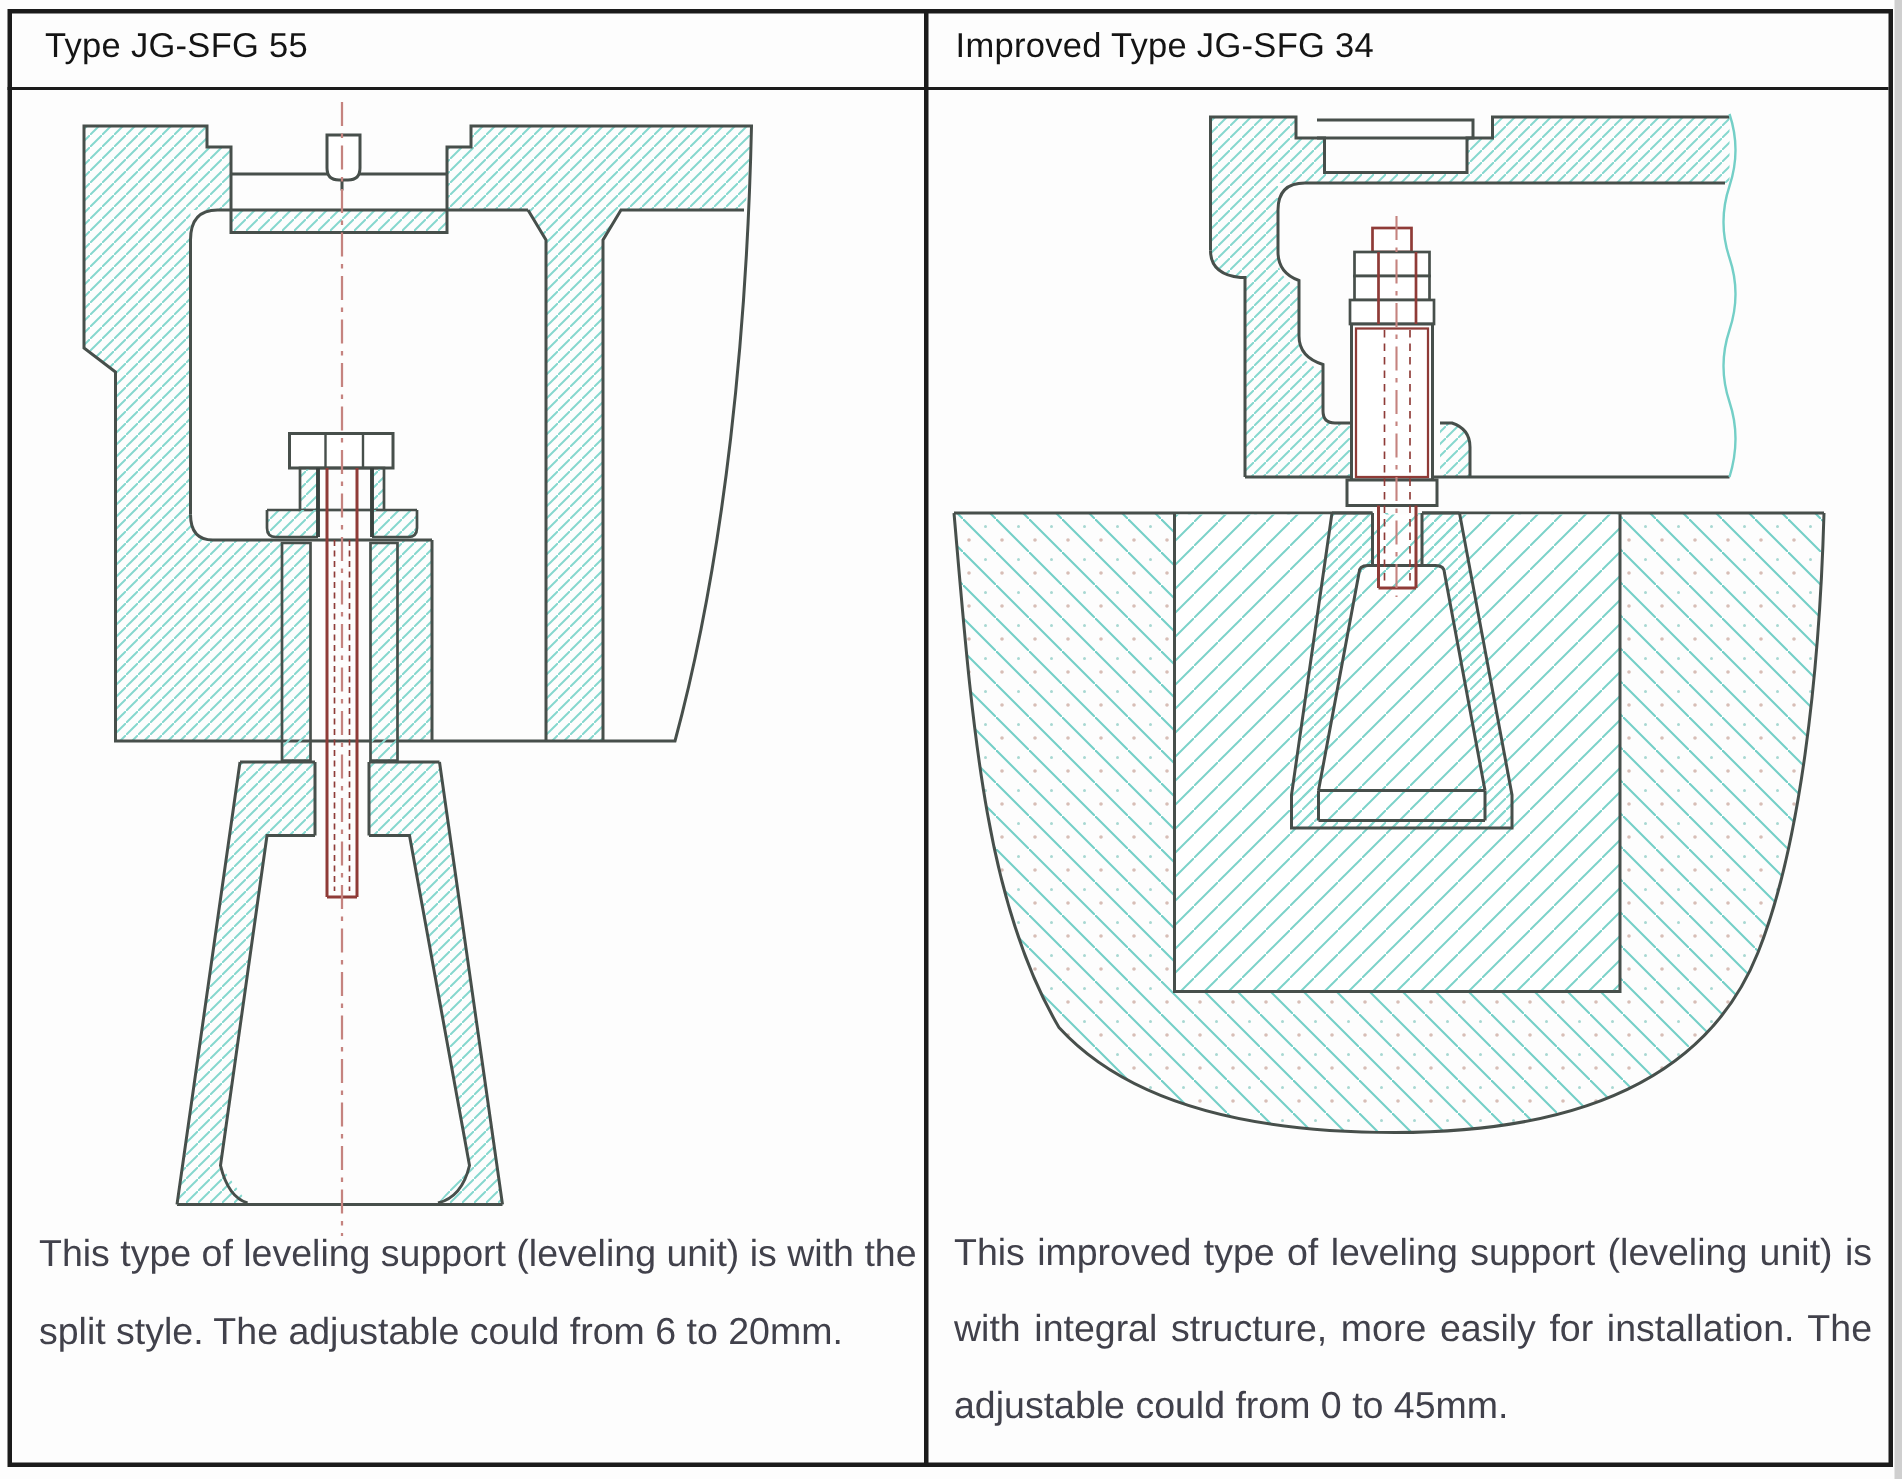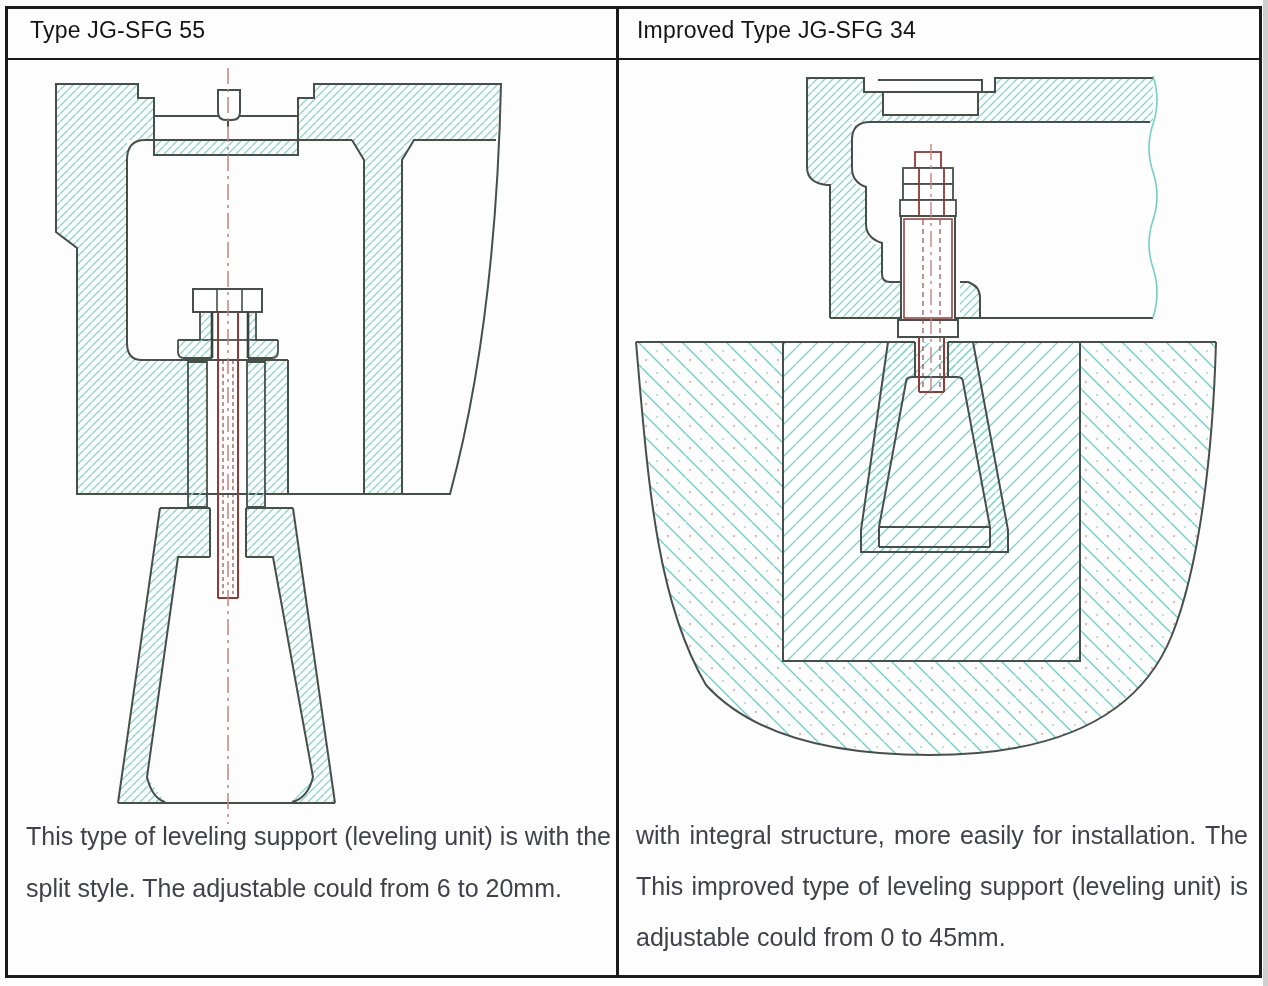--- a/index.html
+++ b/index.html
@@ -170,17 +170,17 @@
       <path d="M311,84 V338" stroke="#c5837f" stroke-width="1.4" stroke-dasharray="16 5 3 5" fill="none"></path>
     </g>
   </svg>
   </div>
 
   <div class="desc left">
       <div class="dline">This type of leveling support (leveling unit) is with the</div>
       <div class="dline">split style. The adjustable could from 6 to 20mm.</div>
     </div>
   <div class="desc right">
+      <div class="dline just">This improved type of leveling support (leveling unit) is</div>
       <div class="dline just">with integral structure, more easily for installation. The</div>
-      <div class="dline just">This improved type of leveling support (leveling unit) is</div>
       <div class="dline">adjustable could from 0 to 45mm.</div>
     </div>
 </div>
 
 </body></html>

